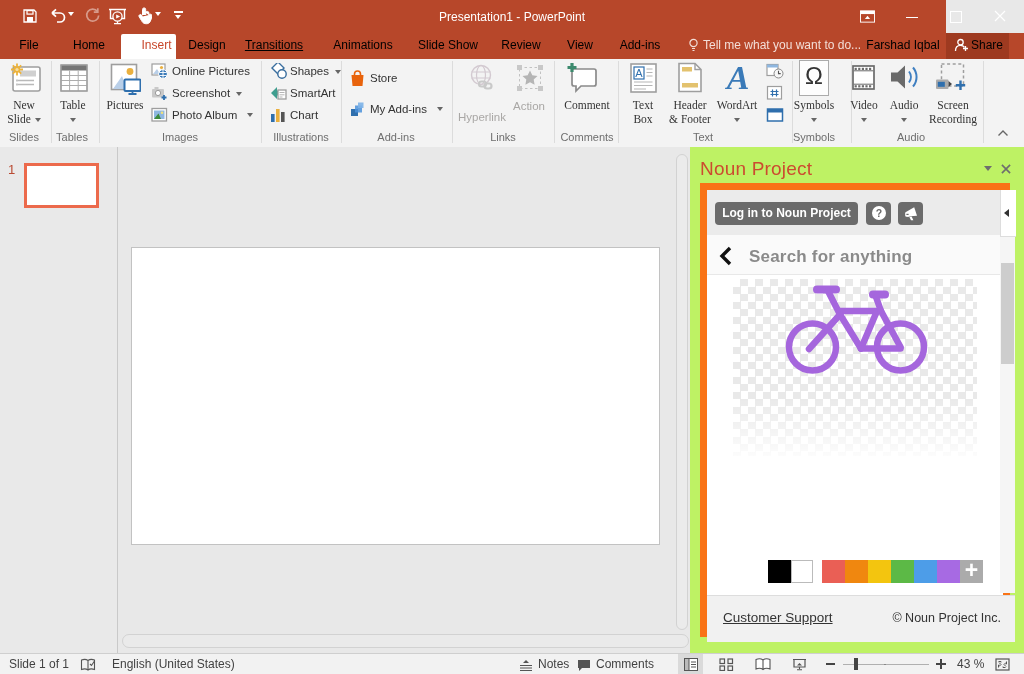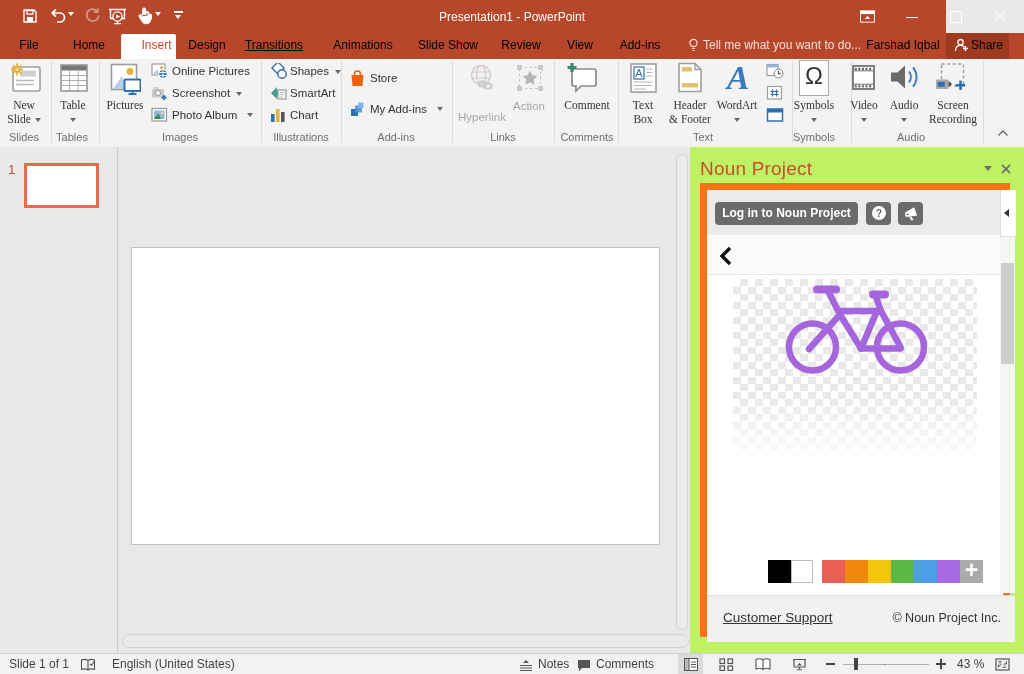--- a/index.html
+++ b/index.html
@@ -342,20 +342,21 @@
         <path d="M6.3 11.8 l1.7 3.4 h2.4 l-1.8 -3.8 z" fill="#fff"></path>
       </svg>
 
       <div class="abs" style="left:293px;top:0;width:16px;height:47px;background:#fff;border-left:1px solid #ddd;border-bottom:1px solid #ddd;box-sizing:border-box;"></div>
       <div class="abs" style="left:297px;top:19px;width:0;height:0;border-top:4.5px solid transparent;border-bottom:4.5px solid transparent;border-right:5.5px solid #333;"></div>
 
       <div class="abs" style="left:0;top:45px;width:293px;height:40px;background:#fafafa;border-bottom:1px solid #e8e8e8;box-sizing:border-box;"></div>
       <svg class="abs" style="left:12px;top:56px" width="13" height="20" viewBox="0 0 13 20">
         <path d="M11 2 L3 10 L11 18" fill="none" stroke="#111" stroke-width="3.4"></path>
       </svg>
+      <div class="abs" style="left:42px;top:57px;font-size:17px;font-weight:bold;color:#8a8a8a;letter-spacing:.2px;">Search for anything</div>
 
       <div class="abs" style="left:26px;top:89px;width:244px;height:177px;background-color:#fff;background-image:repeating-conic-gradient(#e9e9e9 0% 25%,#ffffff 0% 50%);background-size:15px 15px;"></div>
       <div class="abs" style="left:26px;top:206px;width:244px;height:60px;background:linear-gradient(to bottom, rgba(255,255,255,0), rgba(255,255,255,0.85));"></div>
 
       <svg class="abs" style="left:68px;top:85px" width="155" height="105" viewBox="0 0 155 105">
         <g fill="none" stroke="#a566dd" stroke-width="6.5" stroke-linecap="round">
           <circle cx="37.5" cy="72" r="23.5"></circle>
           <circle cx="125.5" cy="72" r="23.5"></circle>
           <path d="M42 14.5 h19" stroke-width="8"></path>
           <path d="M53 16 L65 39.5"></path>

